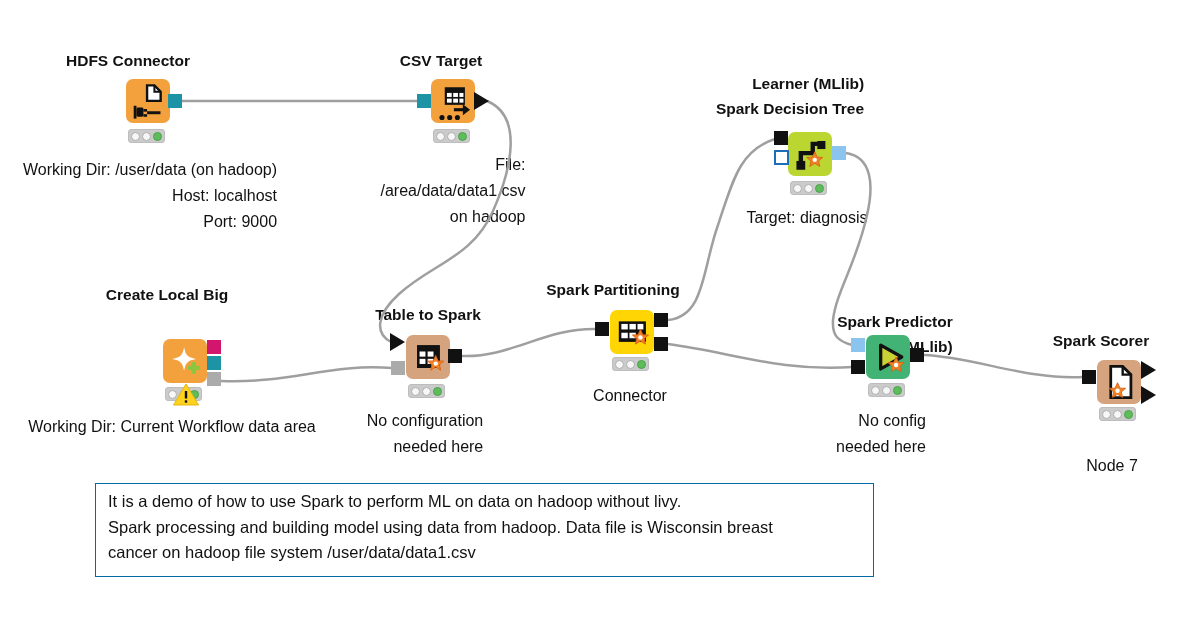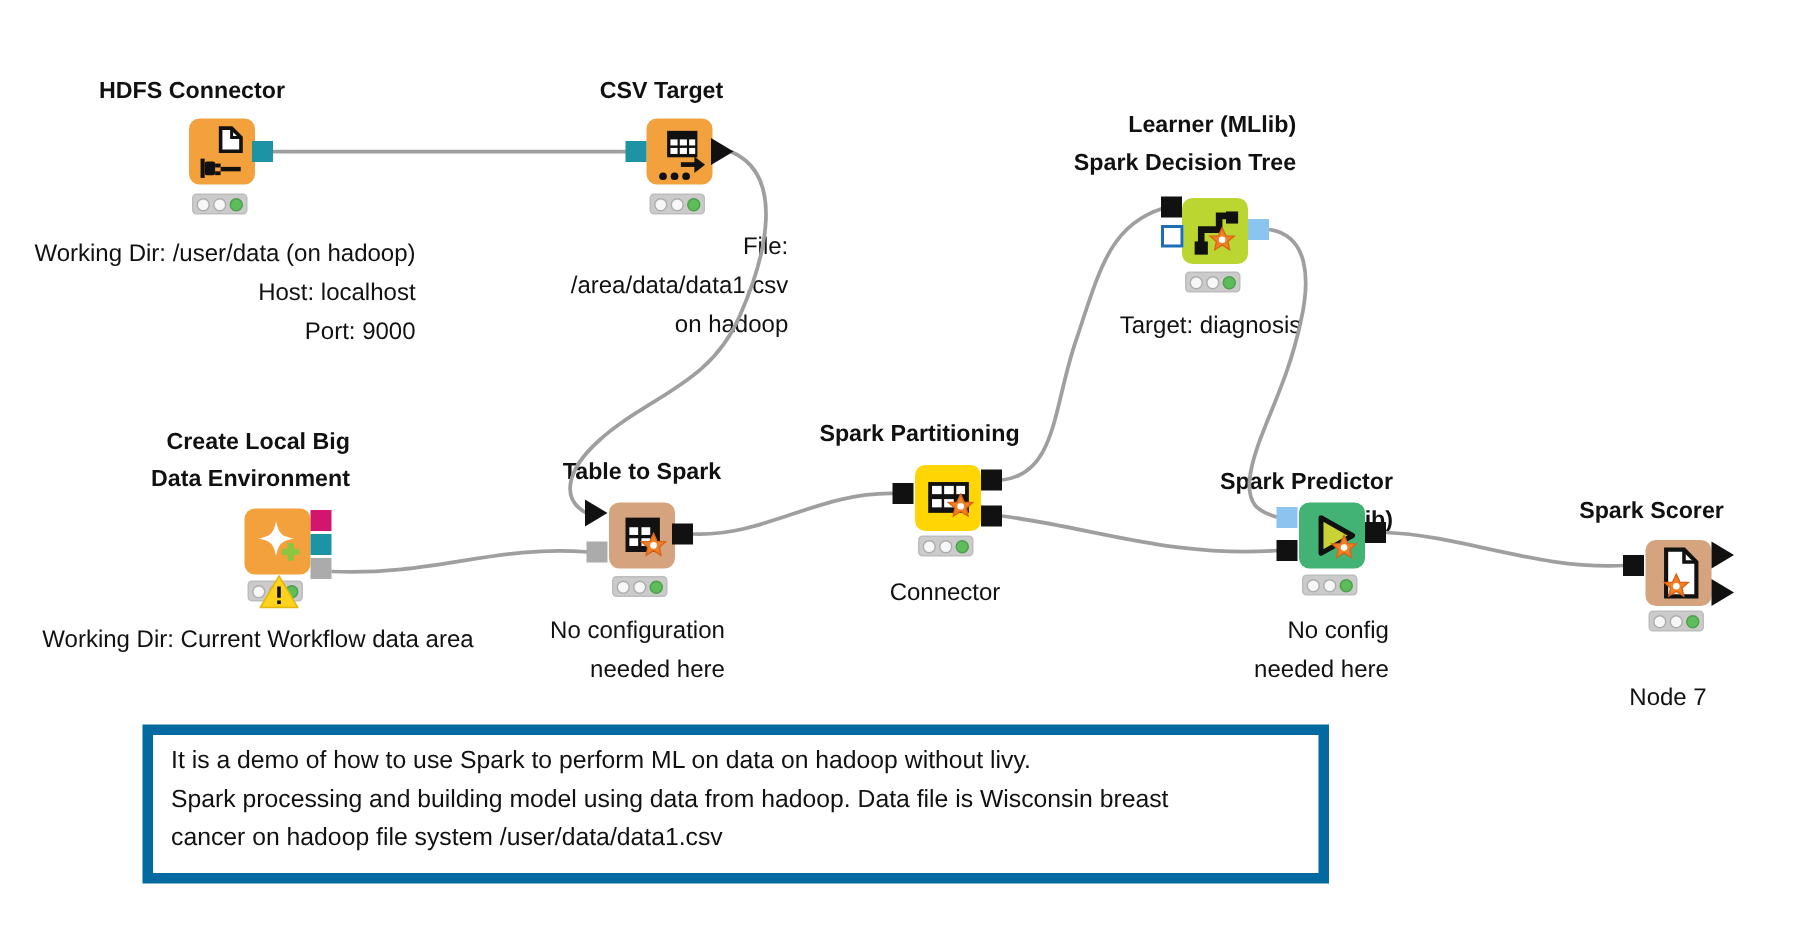--- a/index.html
+++ b/index.html
@@ -24,21 +24,21 @@
   .port.outline{width:11px;height:11px;background:#fff;border:2.5px solid #1d6eb7;}
   .tl{
     position:absolute;height:10px;background:#cbcbcb;border:1px solid #bdbdbd;border-radius:3px;
     display:flex;align-items:center;gap:2px;padding:1px 2px;z-index:2;
   }
   .bulb{width:9px;height:9px;border-radius:50%;background:#f7f7f7;border:1px solid #aeaeae;box-sizing:border-box;}
   .bulb.lit{background:#5cbd5a;border-color:#4da04c;}
   .warn{position:absolute;z-index:3;}
   #annotation{
     position:absolute;left:95px;top:483px;width:765px;height:87px;z-index:0;
-    background:#fff;border:7px solid #0369a1;padding:5px 0 0 12px;
+    background:#fff;border:1px solid #0369a1;padding:5px 0 0 12px;
     font-size:16.5px;line-height:25.5px;
   }
 </style>
 </head>
 <body>
 
 <div id="canvas">
 
   <svg id="wires" width="1200" height="630">
     <path d="M 180 101 L 419 101"></path>
@@ -127,21 +127,20 @@
     <span class="bulb"></span>
       <span class="bulb"></span>
       <span class="bulb lit"></span>
   </div>
   <div class="lbl node-desc" style="left:807px;top:205px;">
     <div>Target: diagnosis</div>
   </div>
 
   <div class="lbl node-title" style="left:167px;top:282px;">
     <div>Create Local Big</div>
-    <div>Data Environment</div>
   </div>
   <div class="node-body" style="left:163px;top:339px;background:#F2A13D;">
     <svg viewBox="0 0 24 24">
       <path d="M11.5 4.5 C12.4 9 13.4 10 18 10.9 C13.4 11.8 12.4 12.8 11.5 17.3 C10.6 12.8 9.6 11.8 5 10.9 C9.6 10 10.6 9 11.5 4.5 Z" fill="#fff"></path>
       <path d="M16.8 12.6 v6.4 M13.6 15.8 h6.4" stroke="#8CC63E" stroke-width="2.3" fill="none"></path>
     </svg>
   </div>
   <div class="port" style="left:207px;top:340px;background:#D2166E;"></div>
   <div class="port" style="left:207px;top:356px;background:#1D94A6;"></div>
   <div class="port" style="left:207px;top:372px;background:#ABABAB;"></div>
@@ -206,21 +205,21 @@
   <div class="port" style="left:654px;top:337px;background:#111;"></div>
   <div class="tl" style="left:612px;top:357px;">
     <span class="bulb"></span>
       <span class="bulb"></span>
       <span class="bulb lit"></span>
   </div>
   <div class="lbl node-desc" style="left:630px;top:383px;">
     <div>Connector</div>
   </div>
 
-  <div class="lbl node-title" style="left:871px;top:277px;margin-top:32px;">
+  <div class="lbl node-title" style="left:895px;top:277px;margin-top:32px;">
     <div>Spark Predictor</div>
     <div>(MLlib)</div>
   </div>
   <div class="node-body" style="left:866px;top:335px;background:#42B374;">
     <svg viewBox="0 0 24 24">
       <polygon points="8,5.5 19.5,12 8,18.5" fill="#C9D234" stroke="#111" stroke-width="1.8" stroke-linejoin="round"></polygon>
       <g transform="translate(16.4,16.4)">
         <polygon points="0,-4.4 1.35,-1.45 4.4,-1.35 2.1,0.65 2.7,3.6 0,1.9 -2.7,3.6 -2.1,0.65 -4.4,-1.35 -1.35,-1.45" fill="#F28123" stroke="#d8641a" stroke-width="0.5"></polygon>
         <circle r="1.2" fill="#fff"></circle>
       </g>

